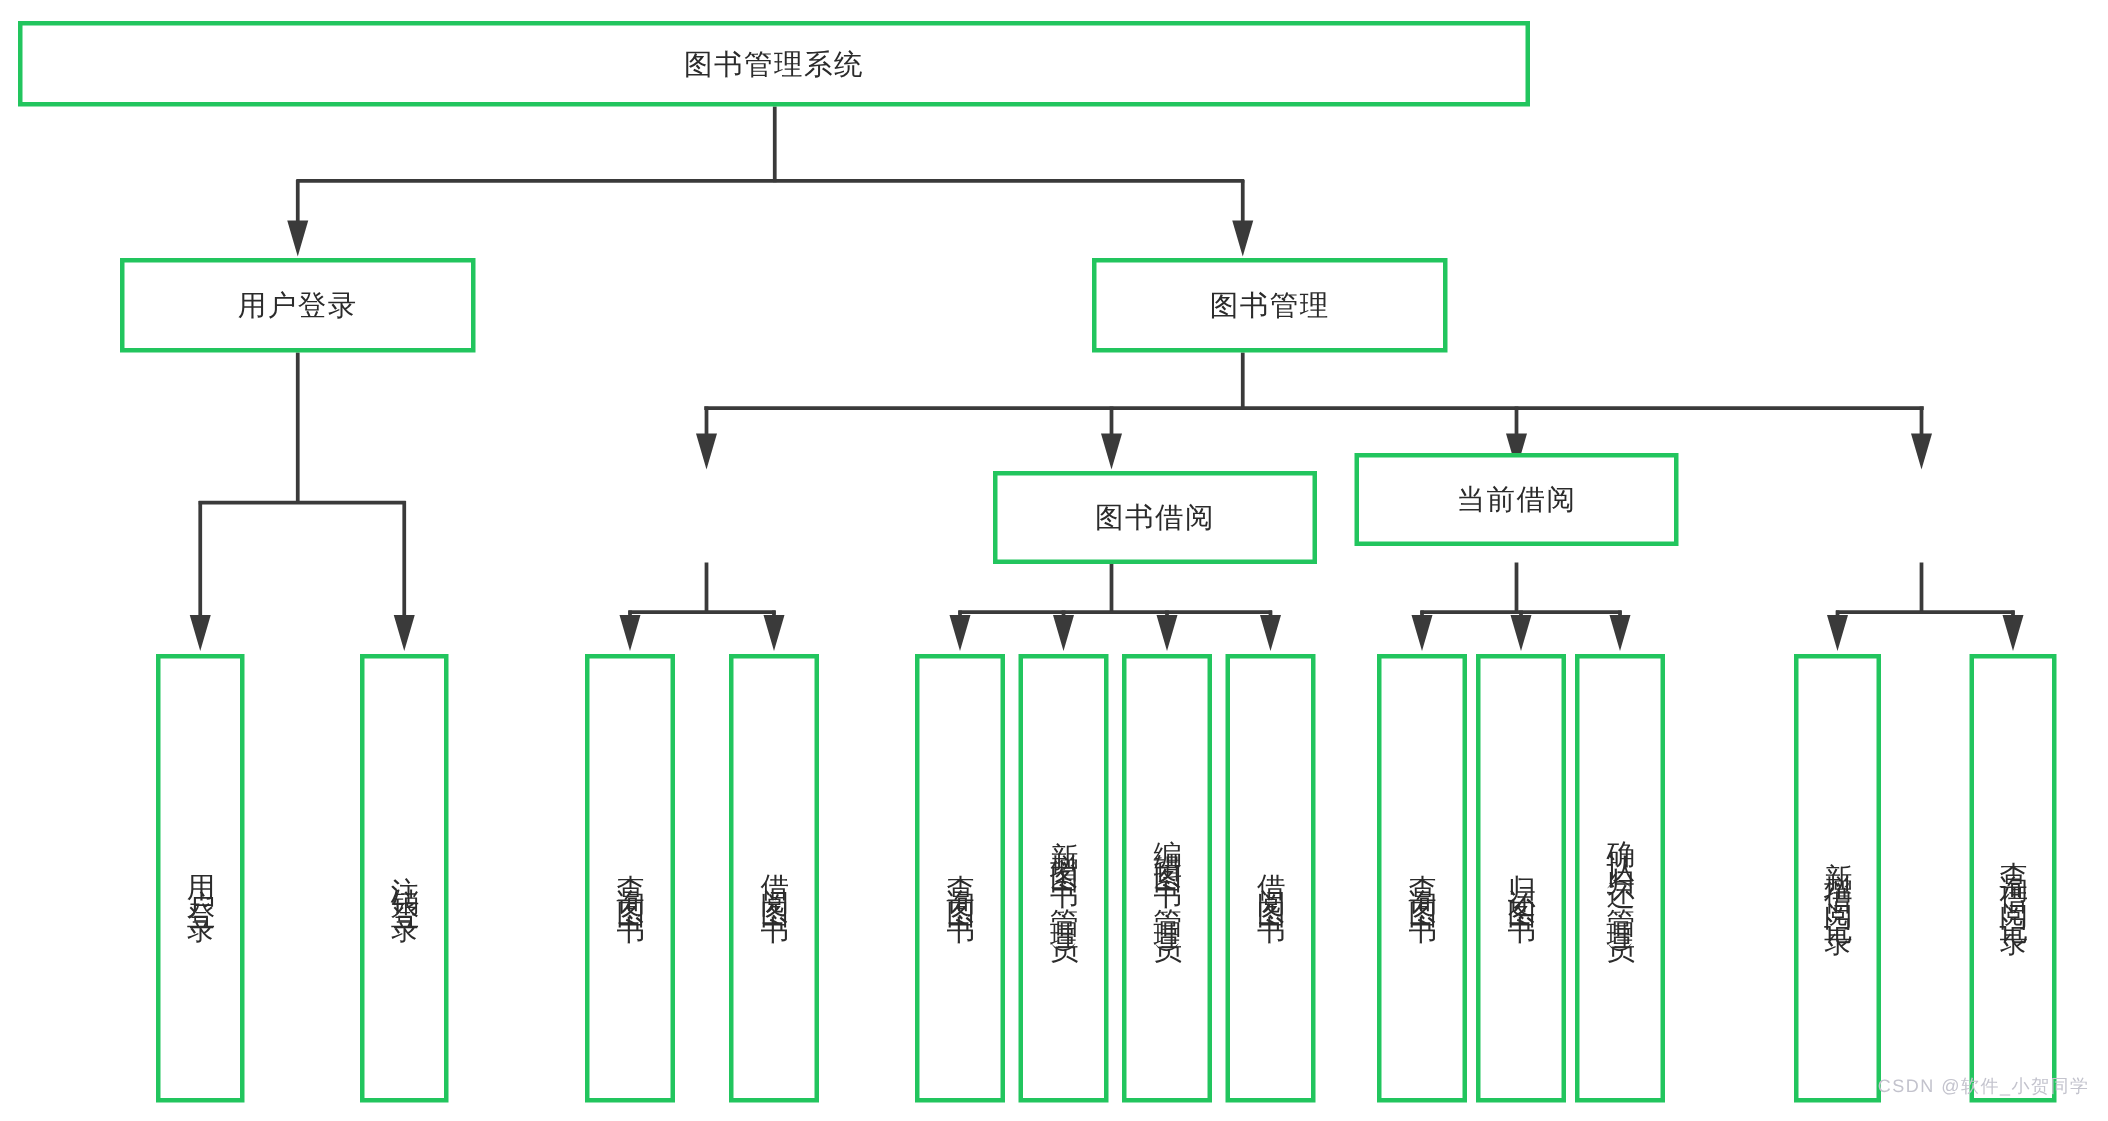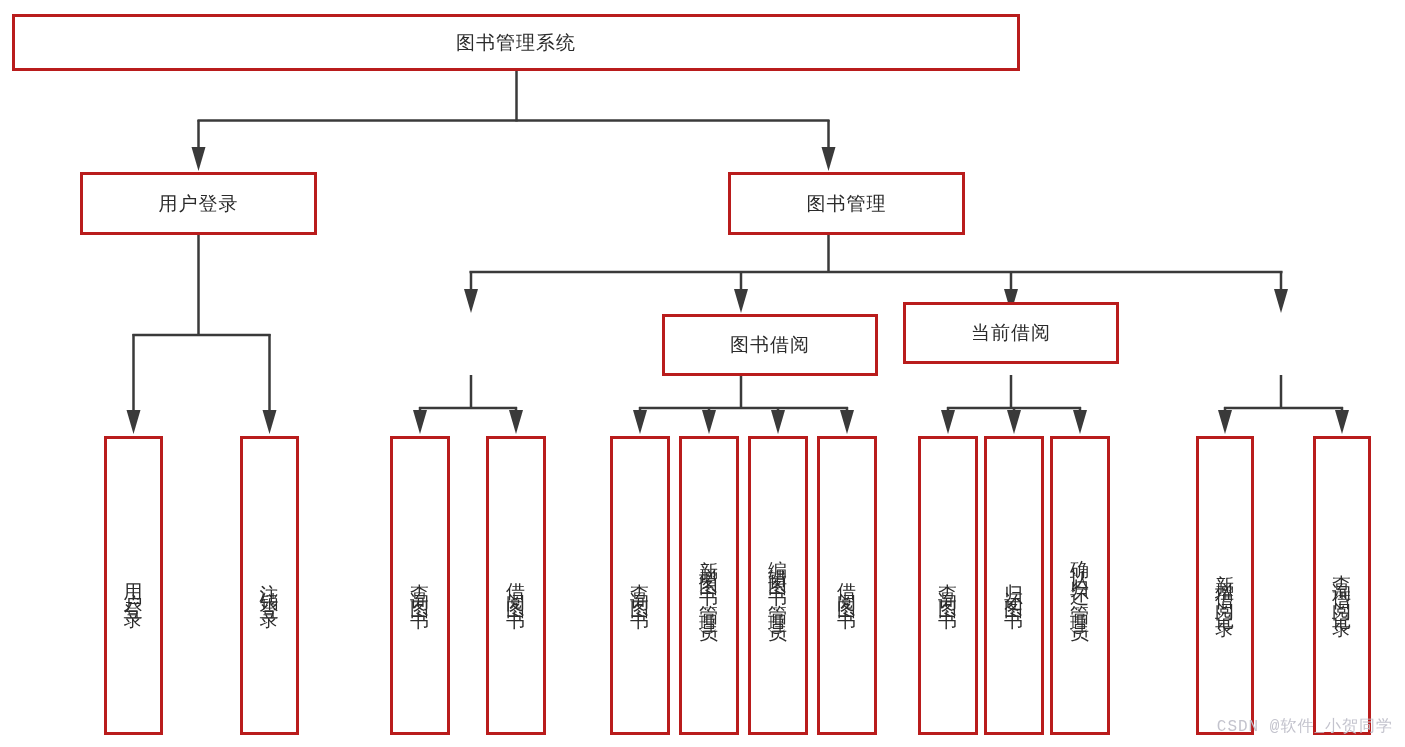--- a/index.html
+++ b/index.html
@@ -10,42 +10,41 @@
     font-family:"Liberation Sans",sans-serif;
     color:#2b2b2b;
     overflow:hidden;
   }
   #connectors{position:absolute;left:0;top:0;width:1405px;height:747px;}
   #connectors line{stroke:#3a3a3a;stroke-width:2.5;}
   #connectors polygon{fill:#3a3a3a;stroke:none;}
   .box{
     position:absolute;
     box-sizing:border-box;
-    border:3px solid #b91c1c;
+    border:3px solid #22c55e;
     background:#ffffff;
     display:flex;align-items:center;justify-content:center;
     font-size:19px;
     letter-spacing:1px;
     color:#2b2b2b;
   }
   .leaf{
     writing-mode:vertical-rl;
     text-orientation:mixed;
     letter-spacing:9px;
     line-height:1;
     text-align:center;
   }
   #watermark{
     position:absolute;
     right:12px;top:716px;
-    font-size:16px;
+    font-size:12px;
     color:#c3c3cd;
     letter-spacing:1px;
     z-index:5;
-    font-family:Liberation Mono, monospace;
   }
 </style>
 </head>
 <body>
 
 <div id="canvas">
 
   <svg id="connectors" viewBox="0 0 1405 747" xmlns="http://www.w3.org/2000/svg">
 
     <g>

